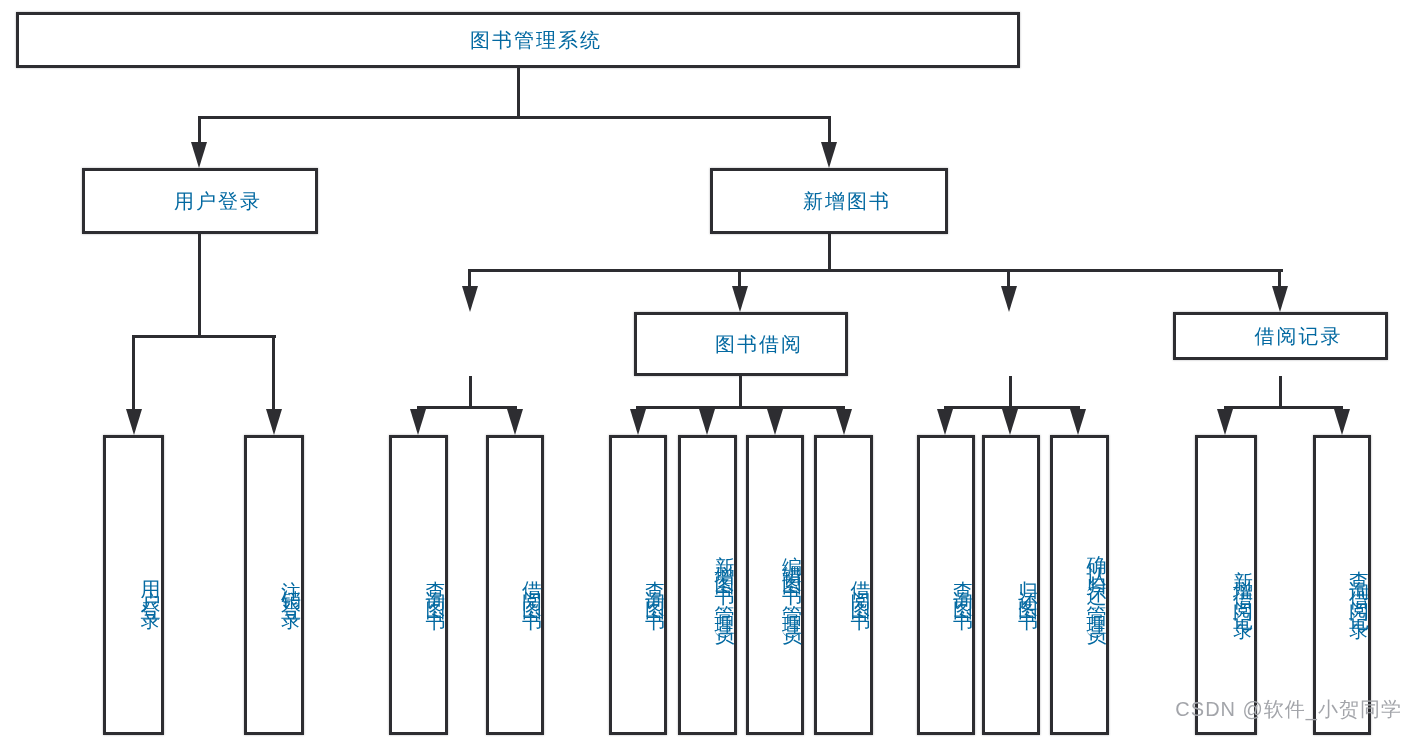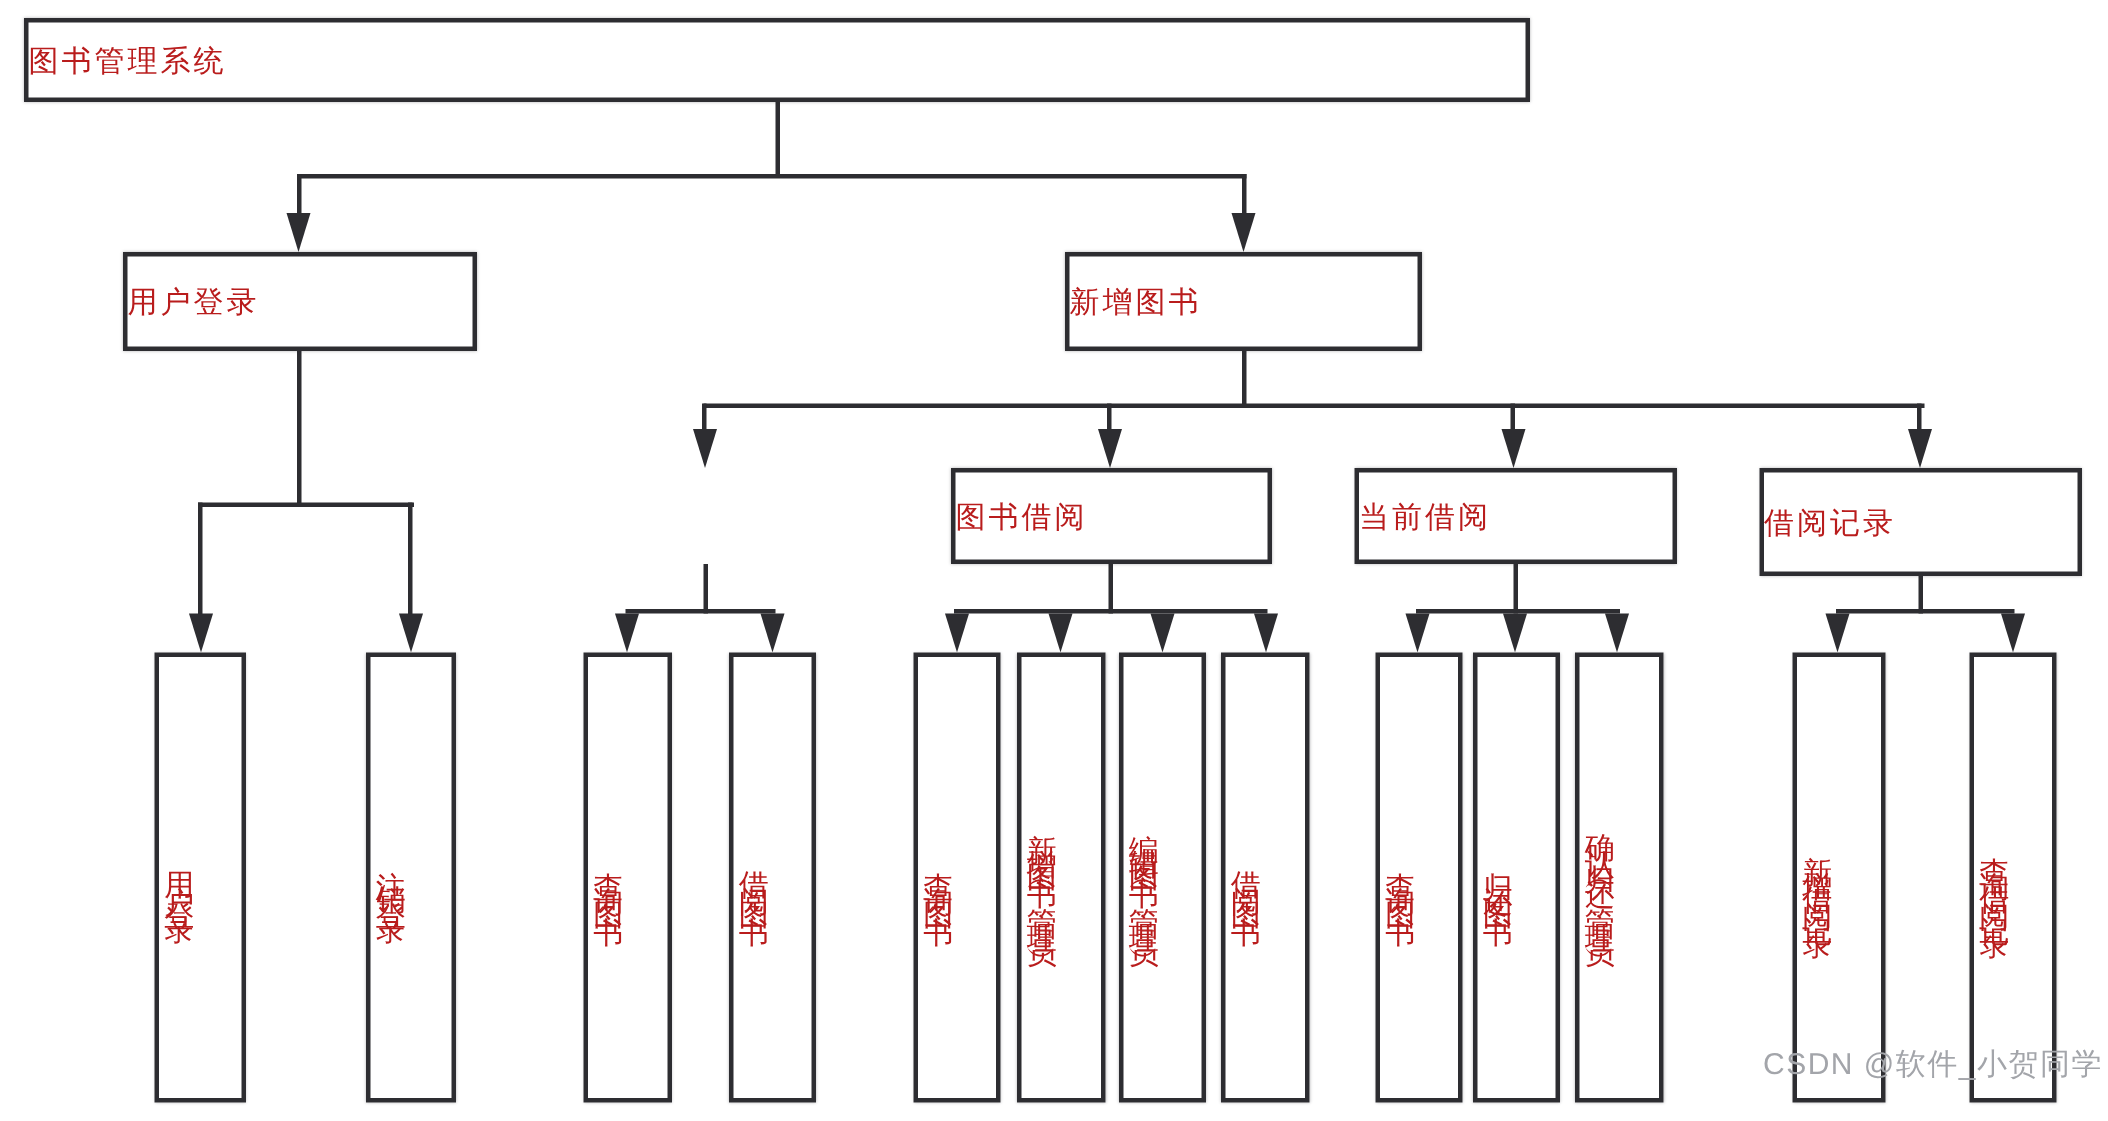--- a/index.html
+++ b/index.html
@@ -16,21 +16,23 @@
     overflow: hidden;
   }
   .box {
     position: absolute;
     box-sizing: border-box;
     background: #ffffff;
     border: 3px solid #2d2d31;
     box-shadow: 0 0 2px rgba(40,40,45,0.35);
     display: flex;
     align-items: center;
-    color: #b91c1c;
+    justify-content: center;
+    color: #0369a1;
+    padding-left: 36px;
   }
   .h-label {
     font-size: 20px;
     letter-spacing: 2px;
     white-space: nowrap;
   }
   .v-label {
     writing-mode: vertical-rl;
     text-orientation: mixed;
     font-size: 20px;
@@ -120,24 +122,21 @@
   <div class="box" style="left:82px; top:168px; width:236px; height:66px;">
     <span class="h-label">用户登录</span>
   </div>
   <div class="box" style="left:710px; top:168px; width:238px; height:66px;">
     <span class="h-label">新增图书</span>
   </div>
 
   <div class="box" style="left:634px; top:312px; width:214px; height:64px;">
     <span class="h-label">图书借阅</span>
   </div>
-  <div class="box" style="left:903px; top:312px; width:215px; height:64px;">
-    <span class="h-label">当前借阅</span>
-  </div>
-  <div class="box" style="left:1173px; top:312px; width:215px; height:72px;font-family:Liberation Mono, monospace;">
+  <div class="box" style="left:1173px; top:312px; width:215px; height:48px;font-family:Liberation Mono, monospace;">
     <span class="h-label">借阅记录</span>
   </div>
 
   <div class="box" style="left:103px; top:435px; width:61px; height:300px;">
     <span class="v-label">用户登录</span>
   </div>
   <div class="box" style="left:244px; top:435px; width:60px; height:300px;">
     <span class="v-label">注销登录</span>
   </div>
 

